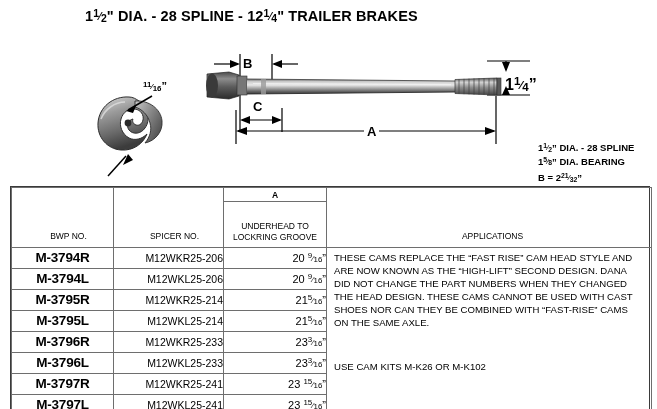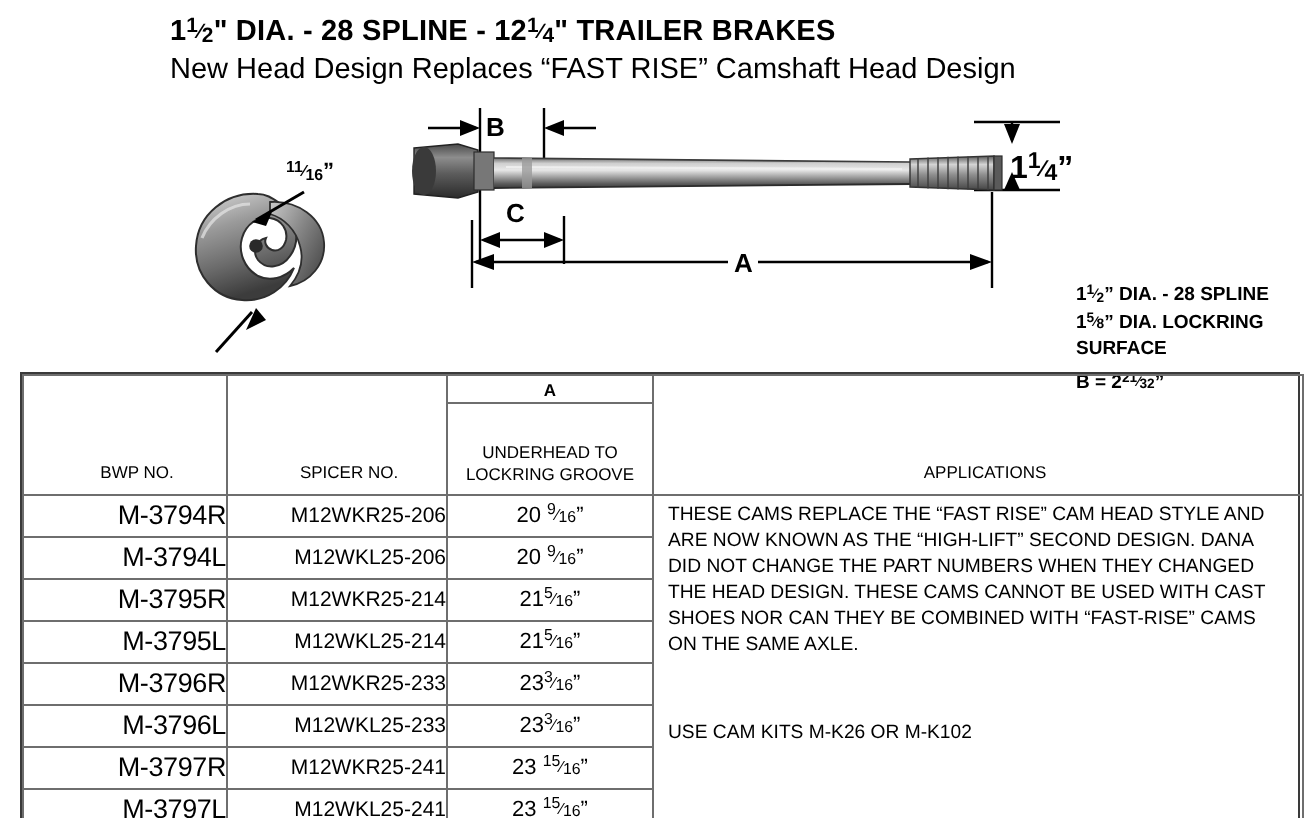--- a/index.html
+++ b/index.html
@@ -52,38 +52,37 @@
   .c3{width:103px;}
   .c4{width:325px;}
 
   .hdr-a{height:13px;text-align:center;font-size:8.5px;font-weight:bold;}
   .hdr-blank{border-bottom:none !important;}
   .hdr-cell{height:40px;text-align:center;font-size:8.5px;font-weight:normal;line-height:11px;border-top:none !important;}
   .hdr-cell.left{text-align:center;padding-left:7px;vertical-align:bottom;padding-bottom:5px;}
   .hdr-bwp,.hdr-spicer{vertical-align:bottom;padding-bottom:5px;padding-left:12px;}
 
   .row td{height:20px;}
-  .bwp{font-size:13.5px;font-weight:normal;text-align:right;letter-spacing:-0.2px;}
+  .bwp{font-size:13.5px;font-weight:bold;text-align:center;letter-spacing:-0.2px;}
   .spicer{font-size:10.5px;text-align:right;}
-  .dimA{font-size:11px;text-align:center;}
+  .dimA{font-size:11px;text-align:right;}
 
   .apps-cell{vertical-align:top;padding:0;position:relative;}
   .apps-text{position:absolute;left:7px;top:3px;width:310px;font-size:9.6px;line-height:13.1px;}
   .apps-text2{position:absolute;left:7px;top:112px;width:310px;font-size:9.6px;line-height:13.1px;}
 </style>
 </head>
 <body>
 
 <div class="page">
 
   <div class="title-block">
     <div class="title-line1">
       <span>1</span><span class="frac"><span class="num">1</span><span class="sl">⁄</span><span class="den">2</span></span><span>" DIA. - 28 SPLINE - 12</span><span class="frac"><span class="num">1</span><span class="sl">⁄</span><span class="den">4</span></span><span>" TRAILER BRAKES</span>
     </div>
-    <div class="title-line2">New Head Design Replaces “FAST RISE” Camshaft Head Design</div>
   </div>
 
   <div class="diagram">
 
     <div class="lobe">
       <svg width="72" height="62" viewBox="0 0 72 62">
         <defs>
           <linearGradient id="gLobe" x1="0" y1="0" x2="0.3" y2="1">
             <stop offset="0%" stop-color="#d8d8d8"></stop>
             <stop offset="35%" stop-color="#9a9a9a"></stop>
@@ -204,23 +203,22 @@
 
     <div class="dim-125">
       <span>1</span><span class="frac"><span class="num">1</span><span class="sl">⁄</span><span class="den">4</span></span><span>”</span>
     </div>
 
     <div class="specs">
       <div>
         <span>1</span><span class="frac"><span class="num">1</span><span class="sl">⁄</span><span class="den">2</span></span><span>” DIA. - 28 SPLINE</span>
       </div>
       <div>
-        <span>1</span><span class="frac"><span class="num">5</span><span class="sl">⁄</span><span class="den">8</span></span><span>” DIA. LOCKRING</span>
+        <span>1</span><span class="frac"><span class="num">5</span><span class="sl">⁄</span><span class="den">8</span></span><span>” DIA. BEARING</span>
       </div>
-      <div>SURFACE</div>
       <div style="margin-top:3px;">
         <span>B = 2</span><span class="frac"><span class="num">21</span><span class="sl">⁄</span><span class="den">32</span></span><span>”</span>
       </div>
     </div>
   </div>
 
   <div class="table">
     <table>
       <colgroup>
         <col class="c1">

